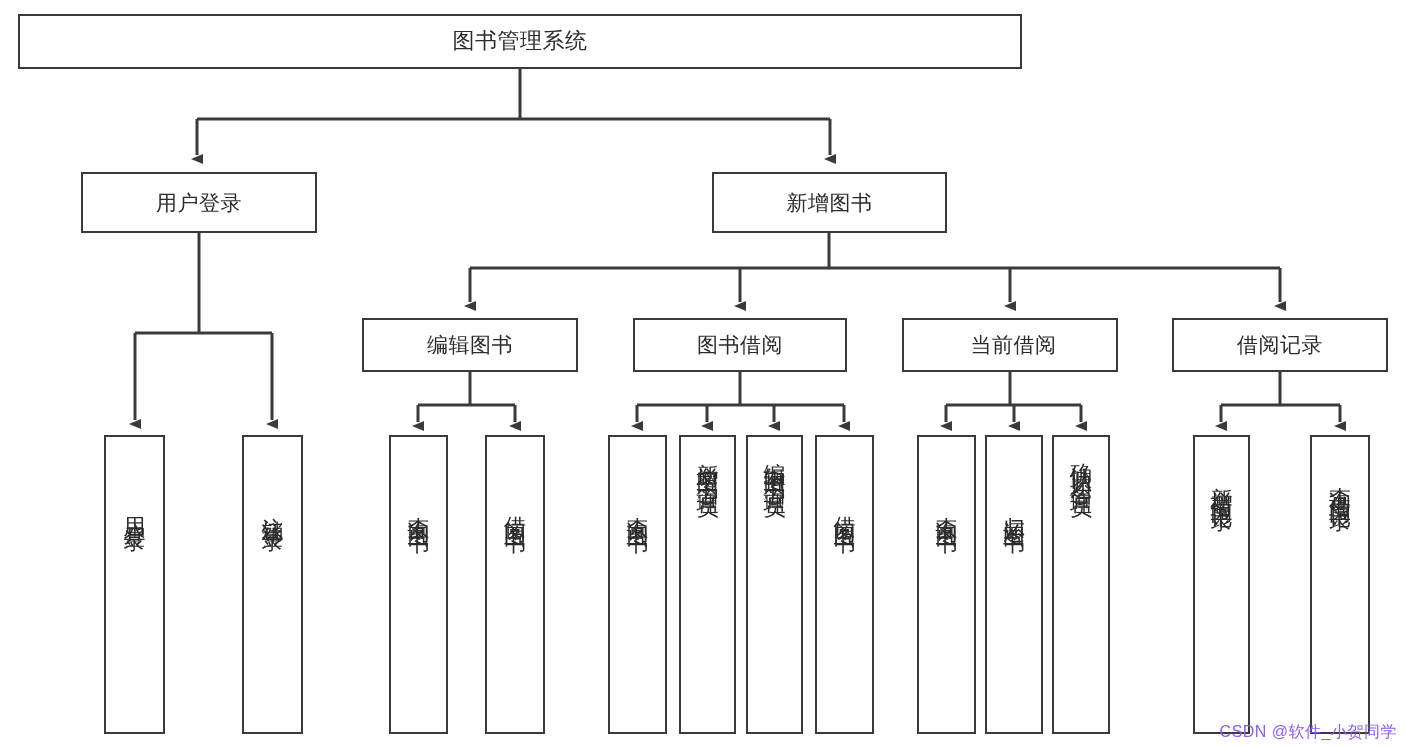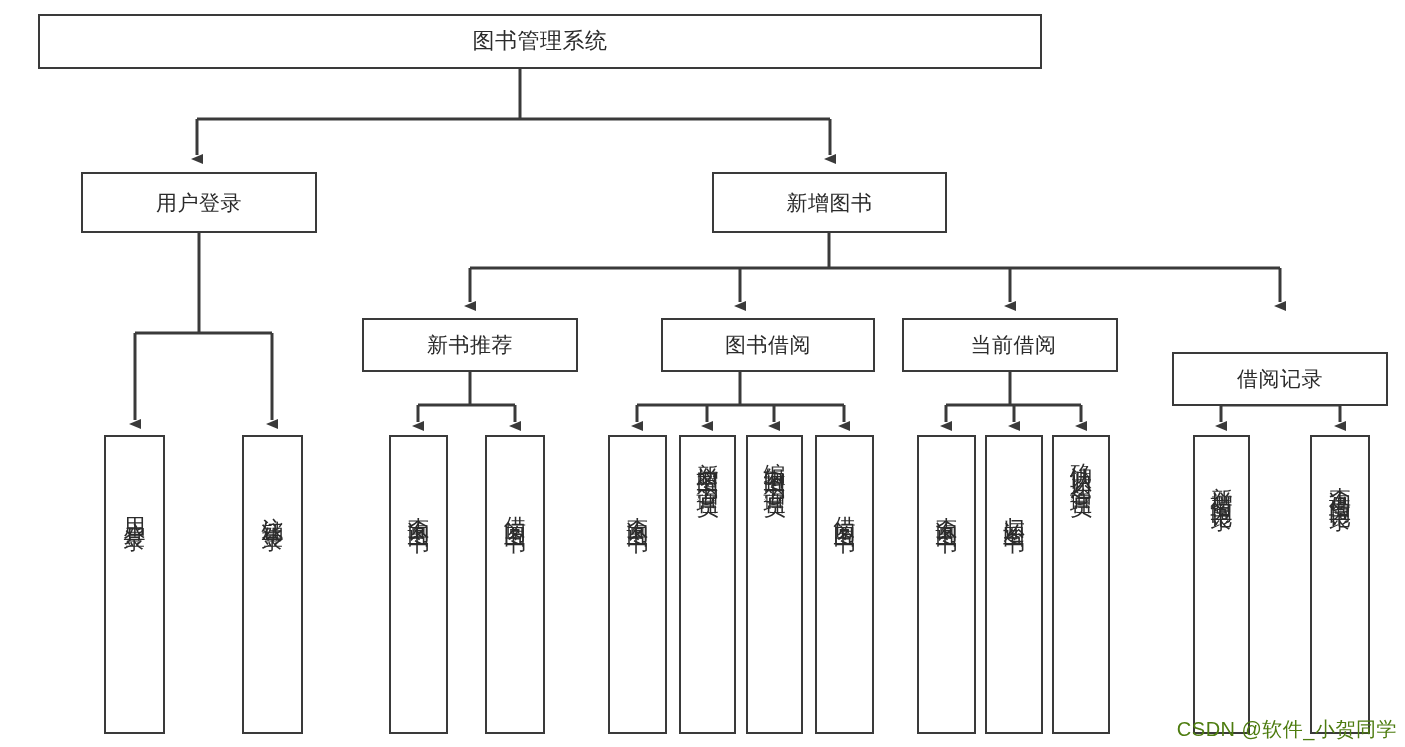--- a/index.html
+++ b/index.html
@@ -62,22 +62,22 @@
     letter-spacing: 5px;
     white-space: nowrap;
   }
   .node.vert.tall-pad {
     padding-top: 8px;
   }
   #watermark {
     position: absolute;
     right: 8px;
     bottom: 4px;
-    font-size: 20px;
-    color: #4d7c0f;
+    font-size: 16px;
+    color: #8b5cf6;
     letter-spacing: 0.5px;
     white-space: nowrap;
     font-family: "Liberation Sans", "DejaVu Sans", sans-serif;
   }
 </style>
 </head>
 <body>
 
 <div id="diagram-root">
 
@@ -124,41 +124,41 @@
       <path d="M 1014 405 L 1014 422" marker-end="url(#arw)"></path>
       <path d="M 1081 405 L 1081 422" marker-end="url(#arw)"></path>
 
       <path d="M 1280 372 L 1280 405"></path>
       <path d="M 1221 405 L 1340 405"></path>
       <path d="M 1221 405 L 1221 422" marker-end="url(#arw)"></path>
       <path d="M 1340 405 L 1340 422" marker-end="url(#arw)"></path>
     </g>
   </svg>
 
-  <div class="node horiz root" style="left:18px; top:14px; width:1004px; height:55px;margin-left:20px;">
+  <div class="node horiz root" style="left:18px; top:14px; width:1004px; height:55px;">
     <span class="label">图书管理系统</span>
   </div>
 
   <div class="node horiz" style="left:81px; top:172px; width:236px; height:61px;">
     <span class="label">用户登录</span>
   </div>
   <div class="node horiz" style="left:712px; top:172px; width:235px; height:61px;">
     <span class="label">新增图书</span>
   </div>
 
   <div class="node horiz" style="left:362px; top:318px; width:216px; height:54px;">
-    <span class="label">新书推荐</span>
-  </div>
-  <div class="node horiz" style="left:633px; top:318px; width:214px; height:54px;margin-left:28px;">
+    <span class="label">编辑图书</span>
+  </div>
+  <div class="node horiz" style="left:633px; top:318px; width:214px; height:54px;">
     <span class="label">图书借阅</span>
   </div>
   <div class="node horiz" style="left:902px; top:318px; width:216px; height:54px;padding-left:7px;">
     <span class="label">当前借阅</span>
   </div>
-  <div class="node horiz" style="left:1172px; top:318px; width:216px; height:54px;margin-top:34px;">
+  <div class="node horiz" style="left:1172px; top:318px; width:216px; height:54px;">
     <span class="label">借阅记录</span>
   </div>
 
   <div class="node vert" style="left:104px; top:435px; width:61px; height:299px; padding-top:62px;">
     <span class="label">用户登录</span>
   </div>
   <div class="node vert" style="left:242px; top:435px; width:61px; height:299px; padding-top:62px;">
     <span class="label">注销登录</span>
   </div>
 

